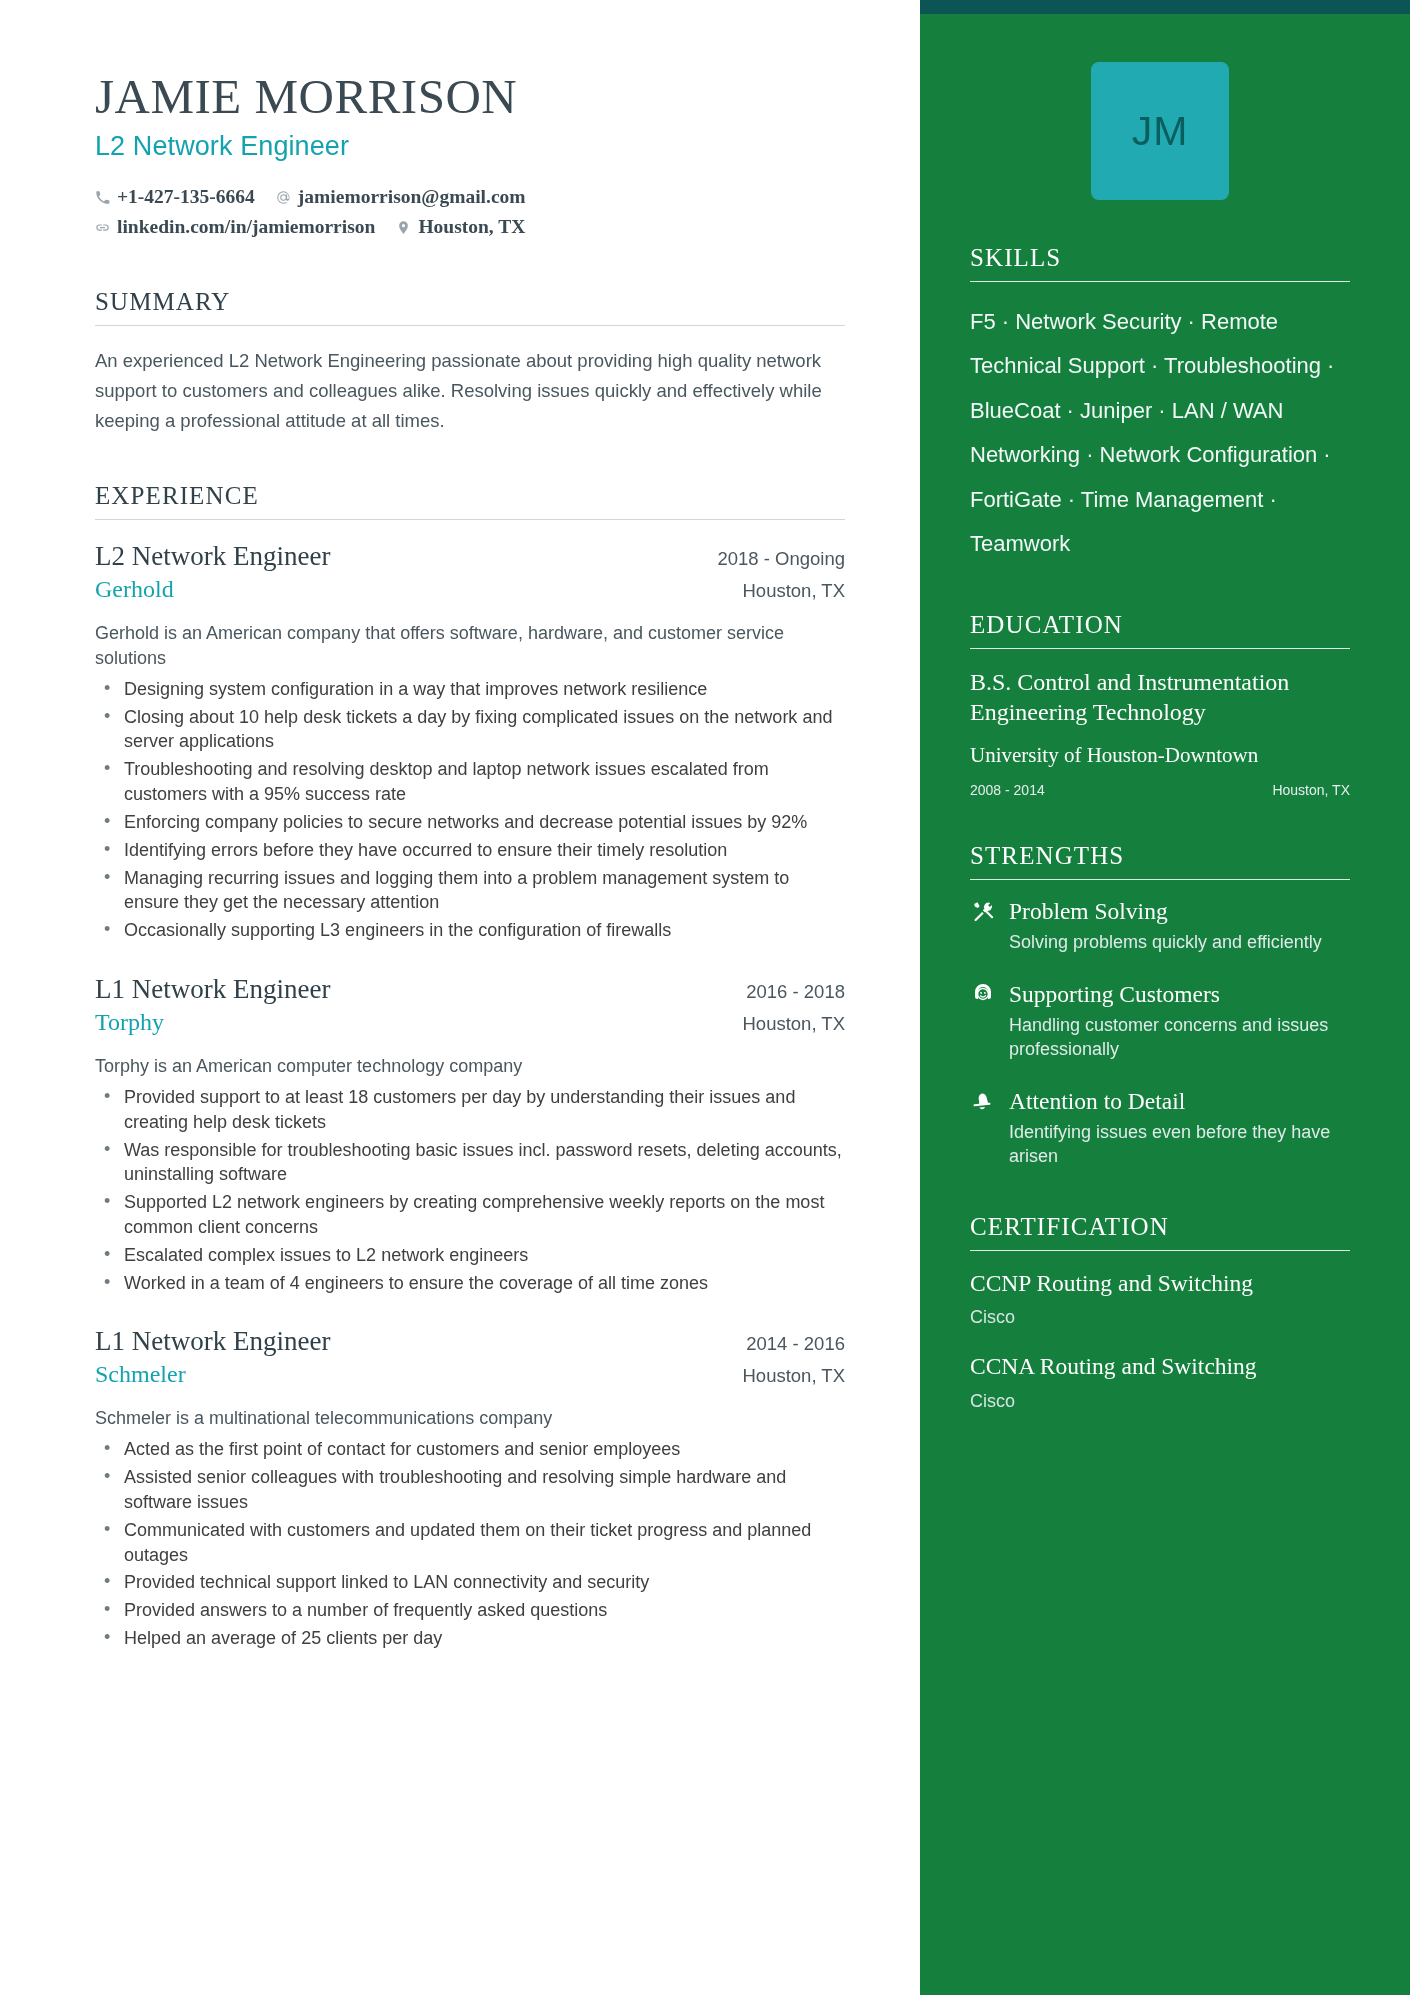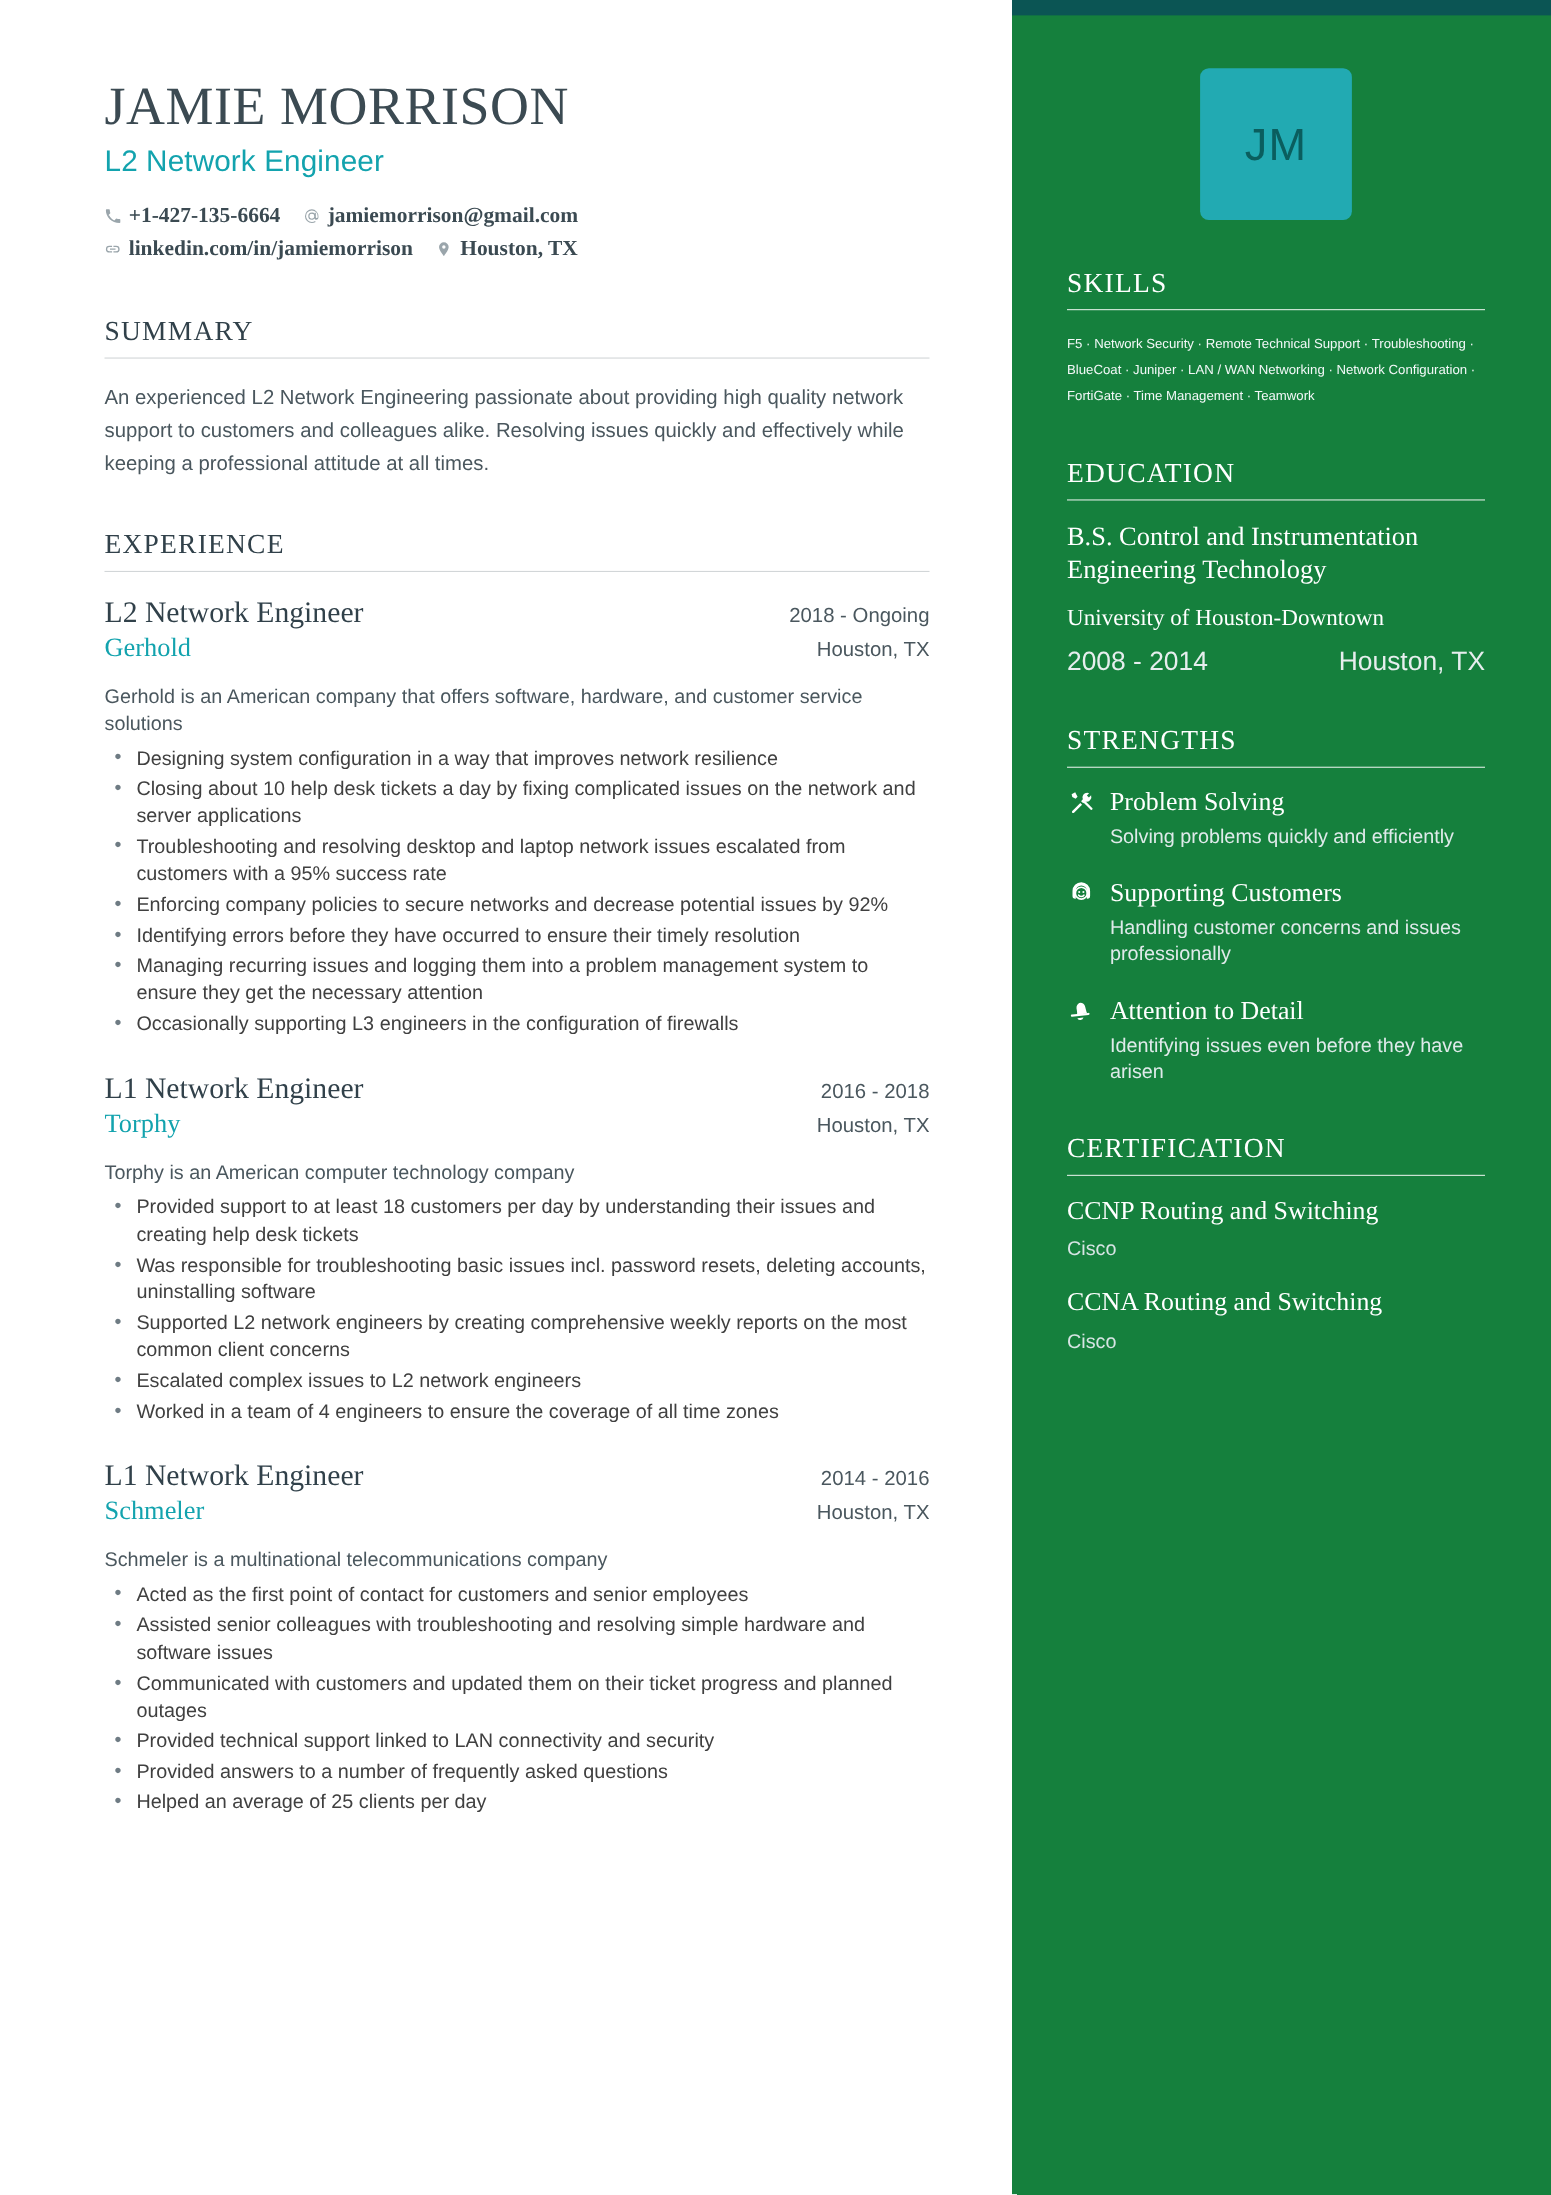--- a/index.html
+++ b/index.html
@@ -229,21 +229,21 @@
     padding-bottom: 9px;
   }
   .side-rule {
     height: 1px;
     background: #ffffff;
     opacity: 0.85;
     margin-bottom: 18px;
   }
 
   .skills-text {
-    font-size: 12px;
+    font-size: 22px;
     line-height: 2.02;
     color: #f3f8f8;
   }
 
   .edu-degree {
     font-family: "Liberation Serif", serif;
     font-size: 24px;
     line-height: 1.26;
     color: #ffffff;
     font-weight: 400;
@@ -252,21 +252,21 @@
     font-family: "Liberation Serif", serif;
     font-size: 21px;
     line-height: 1.3;
     color: #ffffff;
     margin-top: 15px;
     font-weight: 400;
   }
   .edu-meta {
     display: flex;
     justify-content: space-between;
-    font-size: 24px;
+    font-size: 14px;
     color: #e6eeee;
     margin-top: 13px;
   }
 
   .strength { margin-bottom: 26px; }
   .strength-head {
     display: flex;
     align-items: center;
     gap: 13px;
   }

